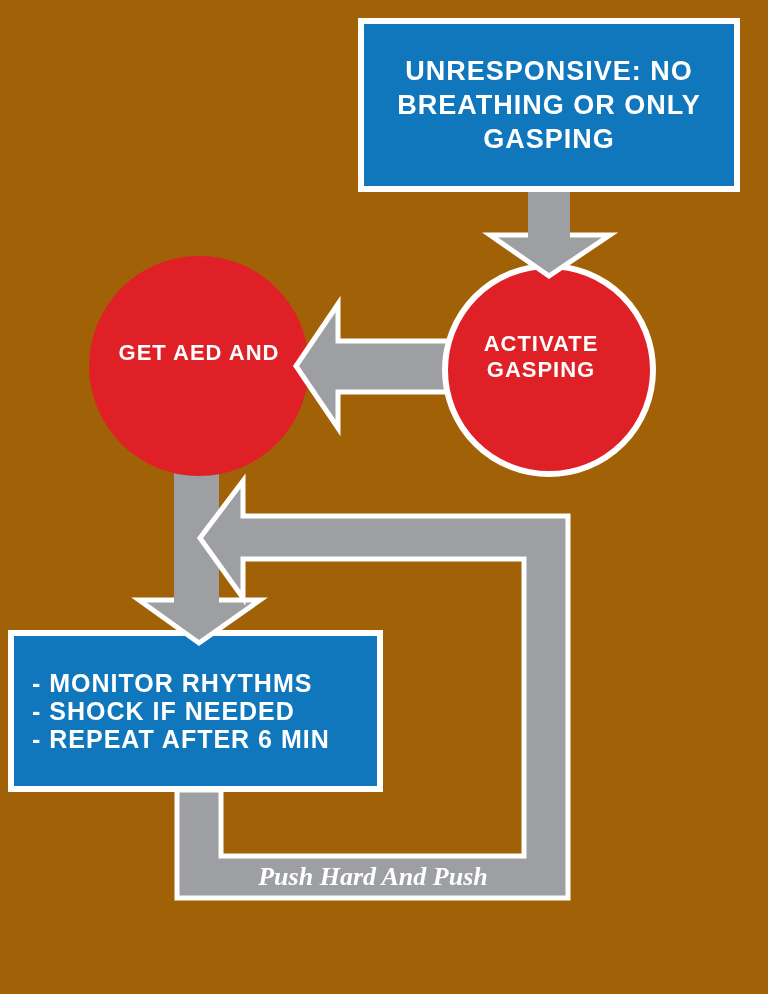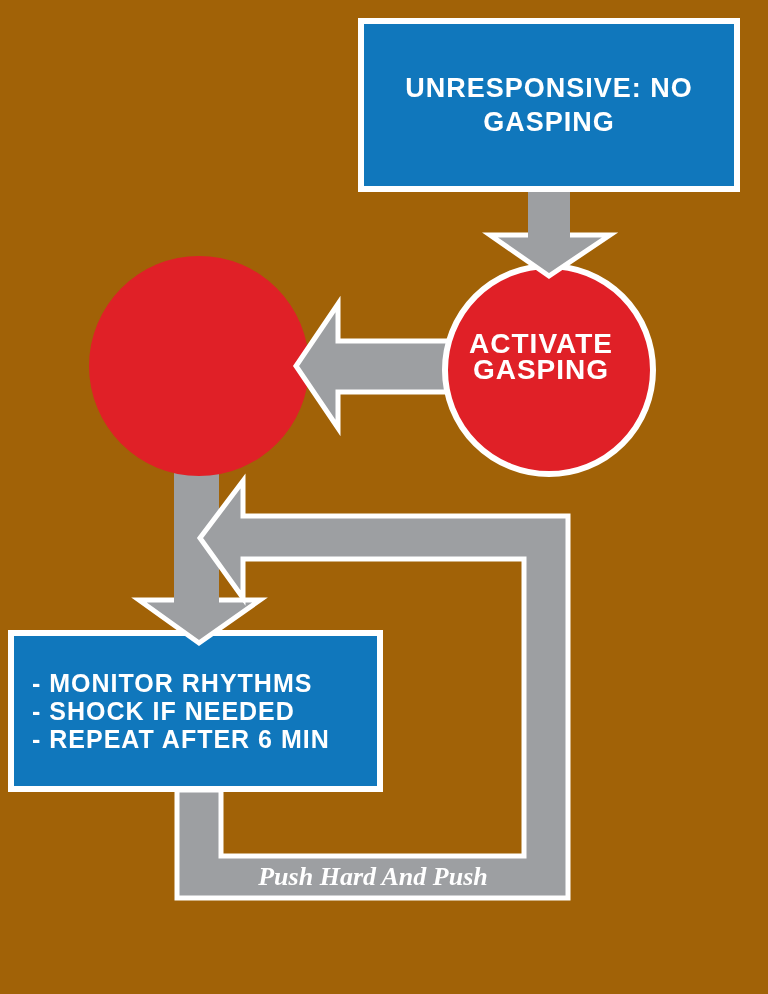--- a/index.html
+++ b/index.html
@@ -18,21 +18,21 @@
     -webkit-font-smoothing:antialiased;
   }
   .label .ln{white-space:nowrap;}
   .lbl-unresponsive{
     left:364px;top:24px;width:370px;height:162px;
     display:flex;flex-direction:column;align-items:center;justify-content:center;
     font-size:27px;line-height:34px;letter-spacing:1px;text-align:center;
   }
   .lbl-activate{
     left:449px;top:331px;width:184px;
-    font-size:28px;line-height:26px;letter-spacing:1px;text-align:center;
+    font-size:22px;line-height:26px;letter-spacing:1px;text-align:center;
   }
   .lbl-getaed{
     left:99px;top:340px;width:200px;
     font-size:22px;line-height:26px;letter-spacing:1px;text-align:center;
   }
   .lbl-monitor{
     left:32px;top:669px;width:345px;
     font-size:25px;line-height:28px;letter-spacing:1px;text-align:left;
   }
   .lbl-push{
@@ -85,29 +85,31 @@
       <path fill="none" class="stroke-white" stroke-width="5" stroke-linejoin="miter" d="M528,235 H490 L549,276 L610,235 H570"></path>
     </g>
 
     <g>
       <rect x="361" y="21" width="376" height="168" class="fill-blue stroke-white" stroke-width="6"></rect>
     </g>
   </svg>
 
   <div class="label lbl-unresponsive">
     <div class="ln">UNRESPONSIVE: NO</div>
+    <div class="ln">BREATHING OR ONLY</div>
     <div class="ln">GASPING</div>
   </div>
 
   <div class="label lbl-activate">
     <div class="ln">ACTIVATE</div>
     <div class="ln">GASPING</div>
   </div>
 
   <div class="label lbl-getaed">
+    <div class="ln">GET AED AND</div>
   </div>
 
   <div class="label lbl-monitor">
     <div class="ln">- MONITOR RHYTHMS</div>
     <div class="ln">- SHOCK IF NEEDED</div>
     <div class="ln">- REPEAT AFTER 6 MIN</div>
   </div>
 
   <div class="label lbl-push">
     <div class="ln">Push Hard And Push</div>

